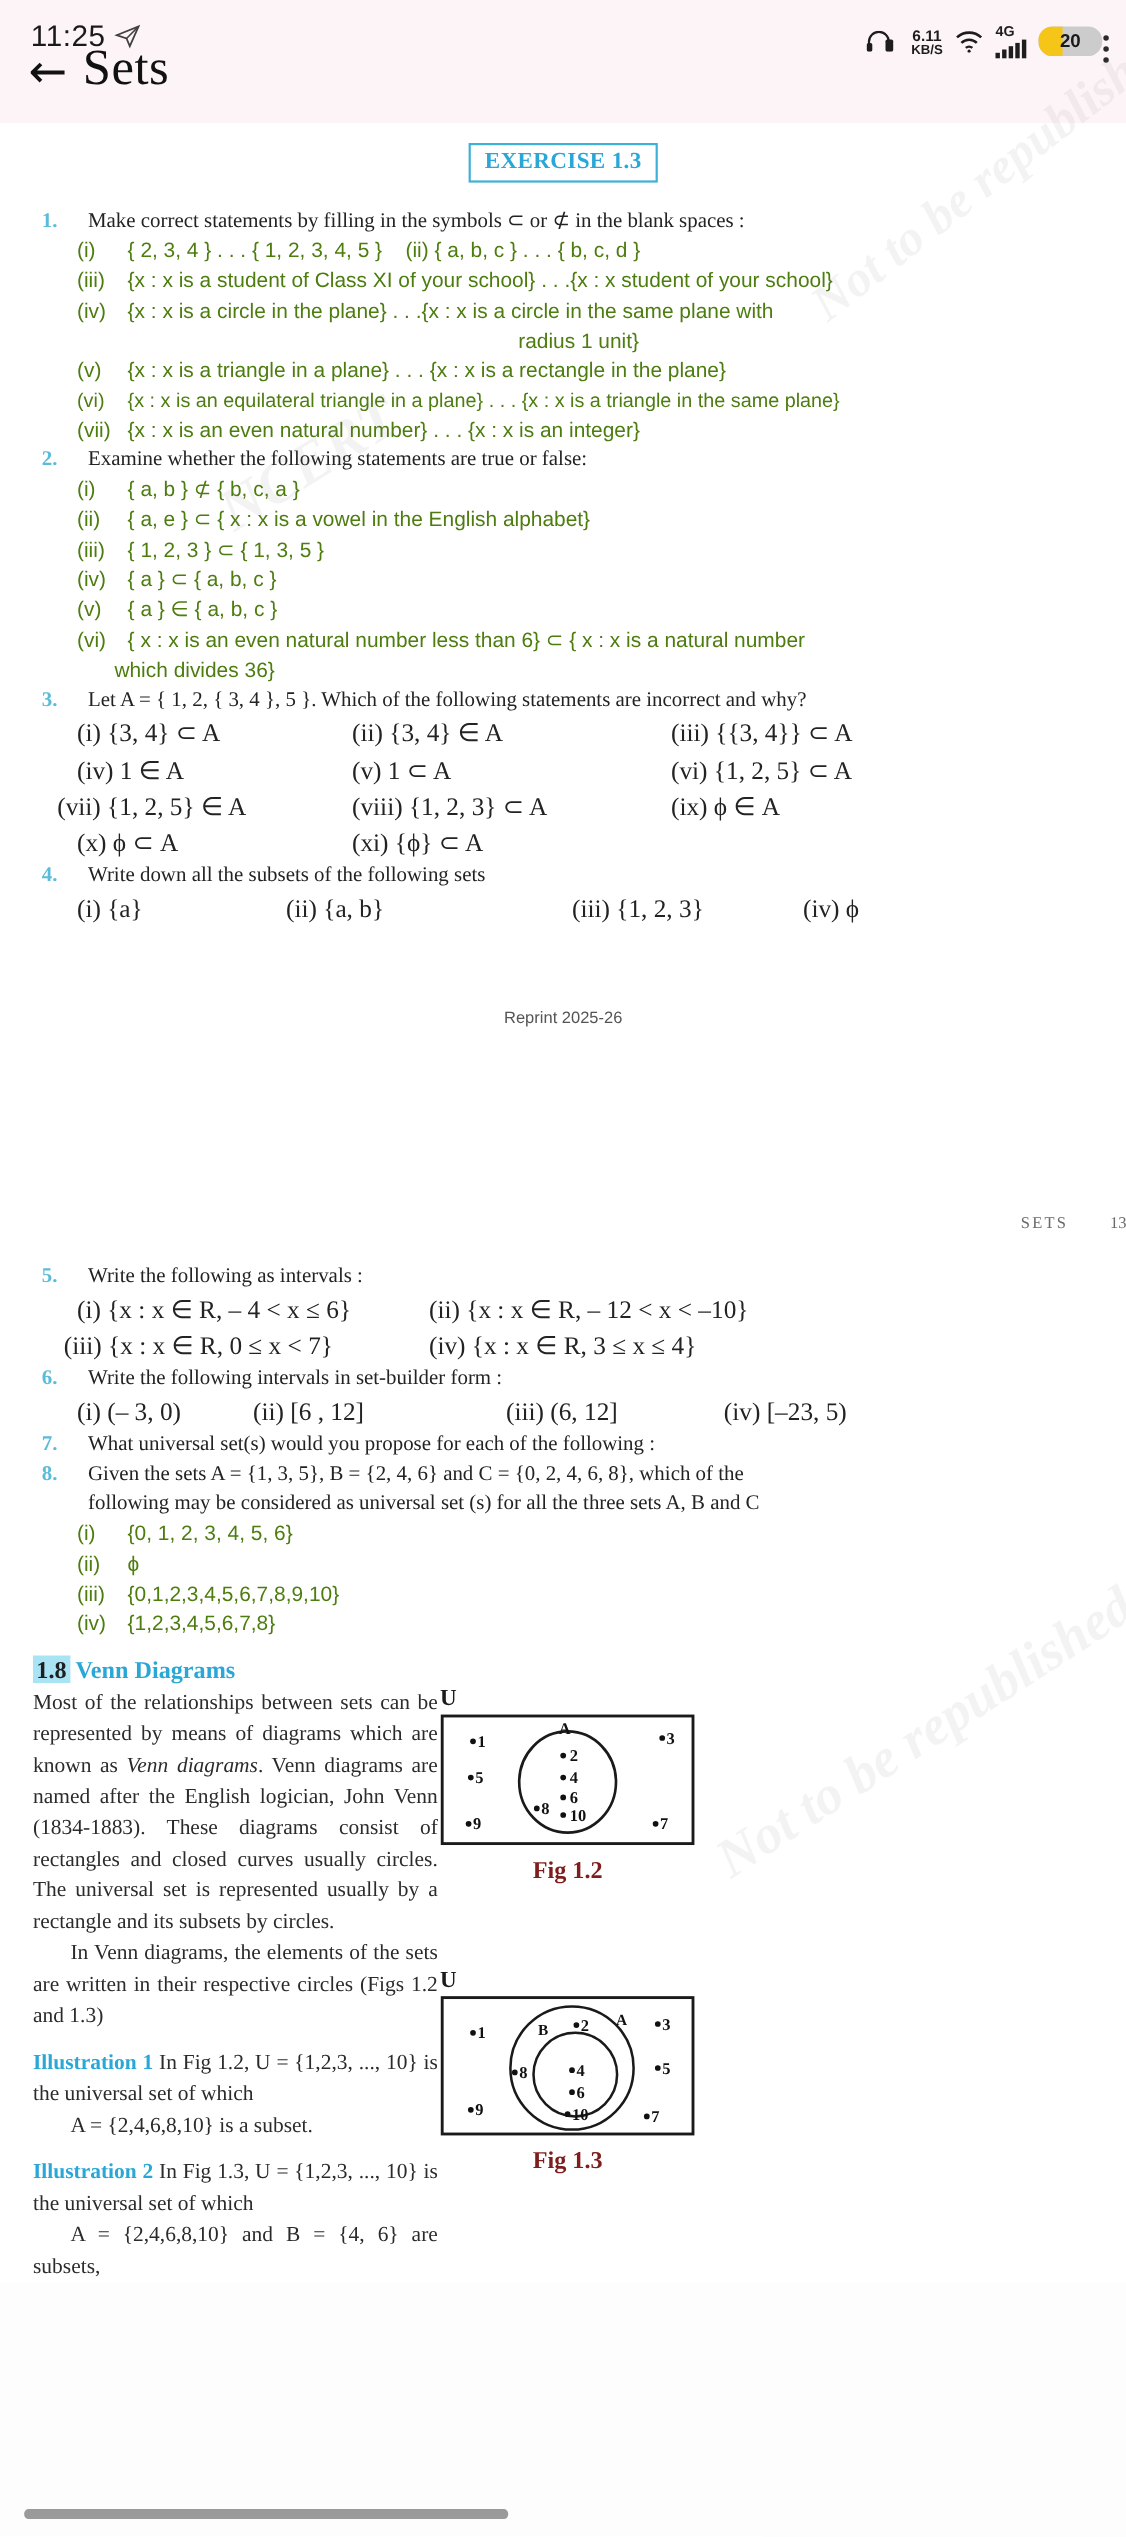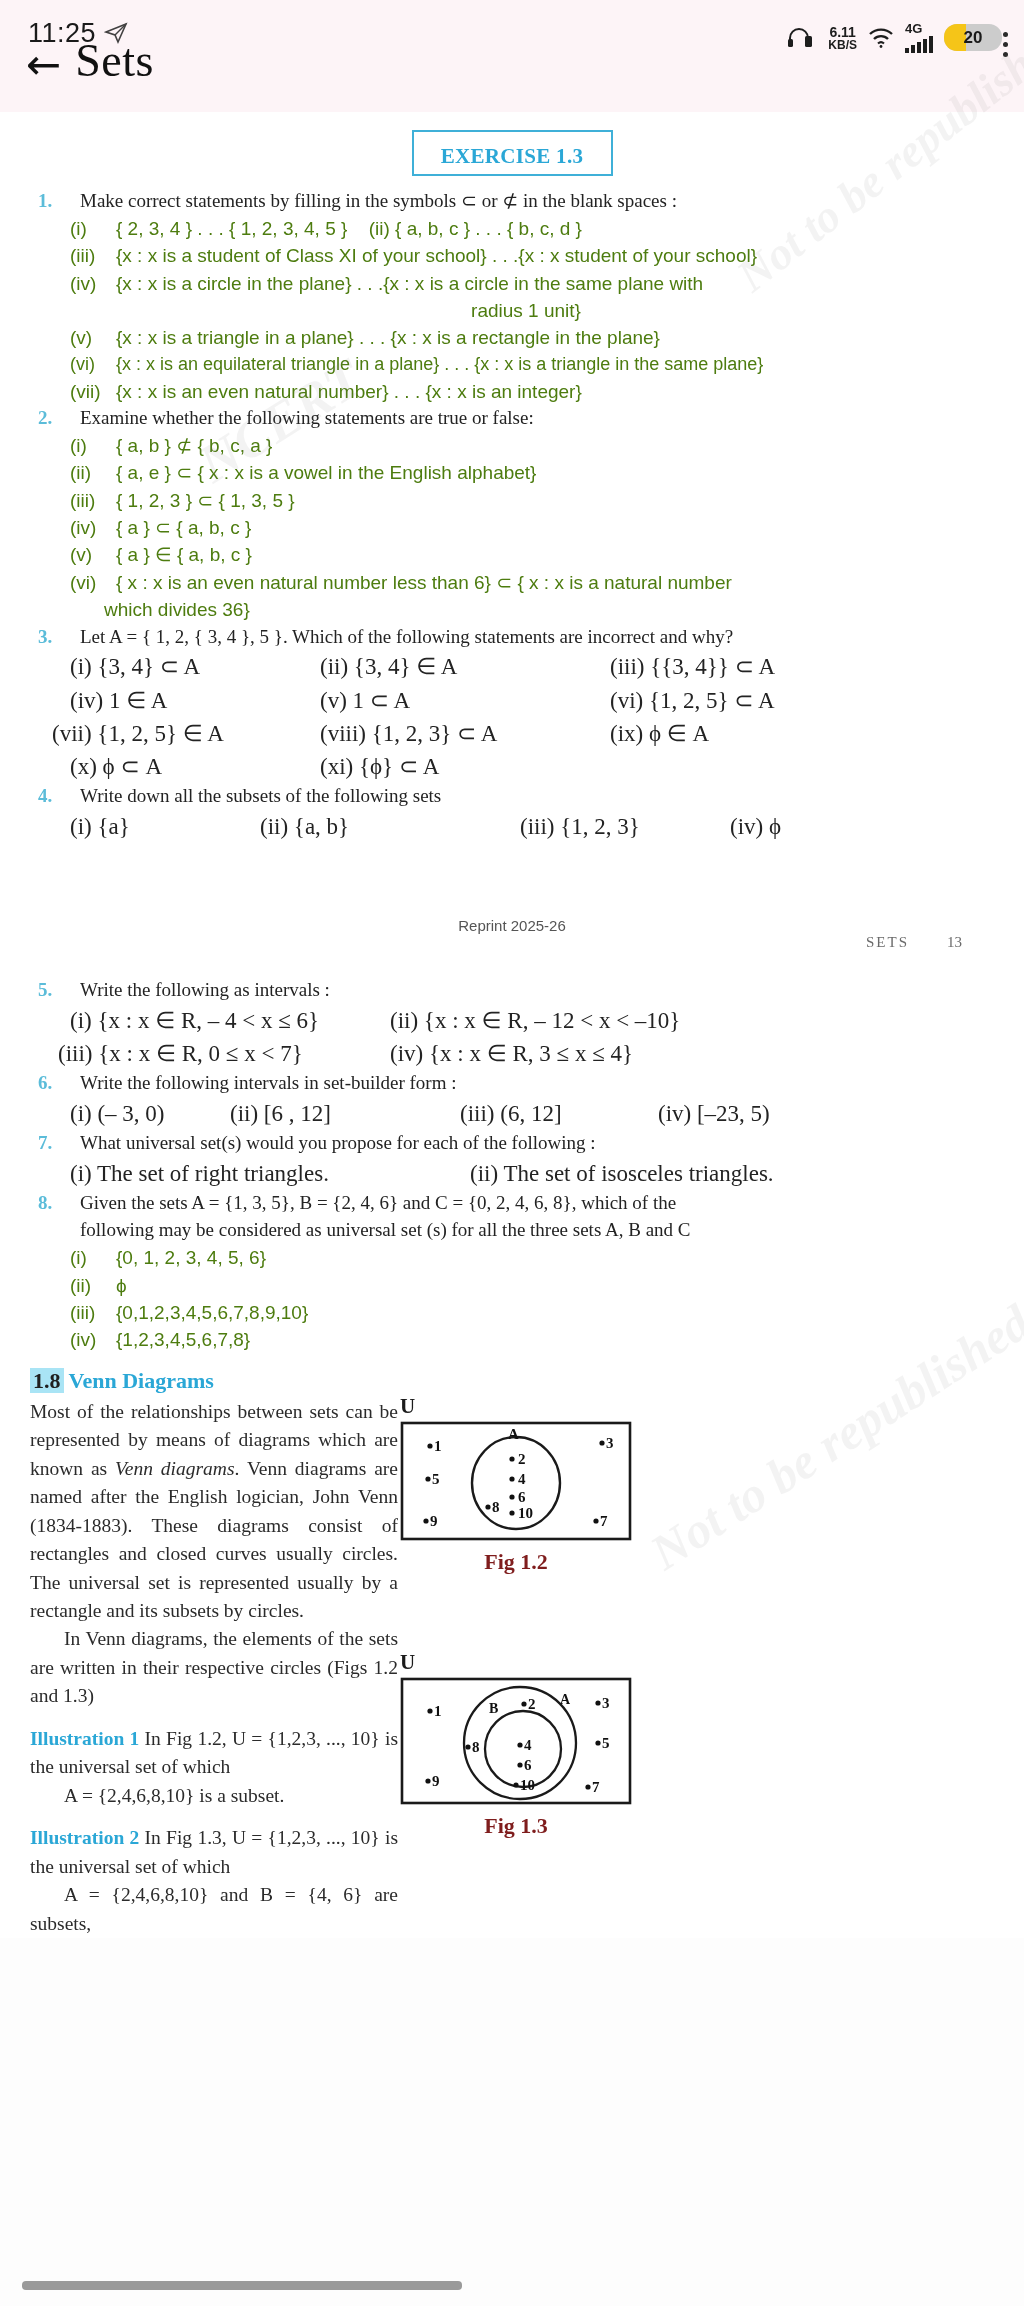--- a/index.html
+++ b/index.html
@@ -100,25 +100,25 @@
   .doc {
     position: absolute;
     left: 0; top: 112px;
     width: 1024px;
     background: #ffffff;
     padding: 0;
   }
   .content { position: relative; width: 1024px; }
 
   .exercise-head {
-    margin: 18px auto 12px auto;
-    width: 201px;
+    margin: 18px auto 22px auto;
+    width: 172px;
     text-align: center;
     border: 2px solid #3fb0d8;
-    padding: 12px 0 5px 0;
+    padding: 2px 0 5px 0;
     color: #2aa7d6;
     font-weight: 700;
     font-size: 21px;
     letter-spacing: .3px;
     font-family: "Liberation Serif", serif;
   }
 
   .qrow { display: flex; align-items: flex-start; padding: 0 20px 0 38px; }
   .qnum {
     width: 42px; flex: 0 0 42px;
@@ -144,23 +144,23 @@
   .cols > div { flex: 0 0 auto; }
   i.it { font-style: italic; }
 
   .reprint {
     text-align: center;
     font-family: "Liberation Sans", sans-serif;
     font-size: 15px; color: #555; margin-top: 74px;
   }
   .page-head {
     text-align: right;
-    padding-right: 62px;
     font-family: "Liberation Serif", serif;
     font-size: 15px; color: #6a6a6a; letter-spacing: 2px;
+    margin-top: 170px;
   }
   .page-head .pno { margin-left: 38px; letter-spacing: 0; }
 
   .sec-head {
     margin: 14px 0 4px 30px;
     font-size: 22px; font-weight: 700; color: #2aa7d6;
     font-family: "Liberation Serif", serif;
   }
   .sec-head .num { background: #a9e4f5; color: #1f1f1f; padding: 0 3px; }
 
@@ -377,24 +377,20 @@
       <div class="cols">
         <div style="width:160px">(i)  (– 3, 0)</div>
         <div style="width:230px">(ii)  [6 , 12]</div>
         <div style="width:198px">(iii)  (6, 12]</div>
         <div>(iv)  [–23, 5)</div>
       </div>
 
       <div class="qrow">
         <div class="qnum">7.</div>
         <div class="qtext">What universal set(s) would you propose for each of the following :</div>
-      </div>
-      <div class="cols">
-        <div style="width:400px">(i)  The set of right triangles.</div>
-        <div>(ii)  The set of isosceles triangles.</div>
       </div>
 
       <div class="qrow">
         <div class="qnum">8.</div>
         <div class="qtext">
           <span>Given the sets A = {1, 3, 5}, B = {2, 4, 6} and C = {0, 2, 4, 6, 8}, which of the</span><br>
           <span>following may be considered as universal set (s) for all the three sets A, B and C</span>
         </div>
       </div>
       <div class="sub">

